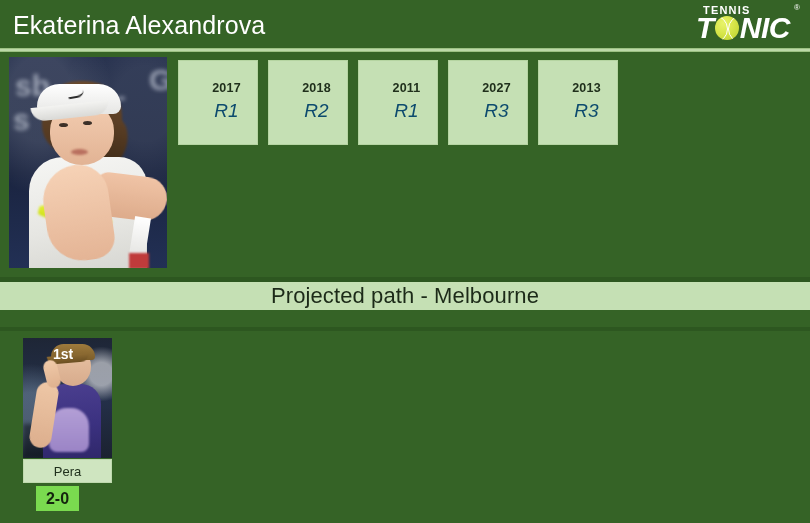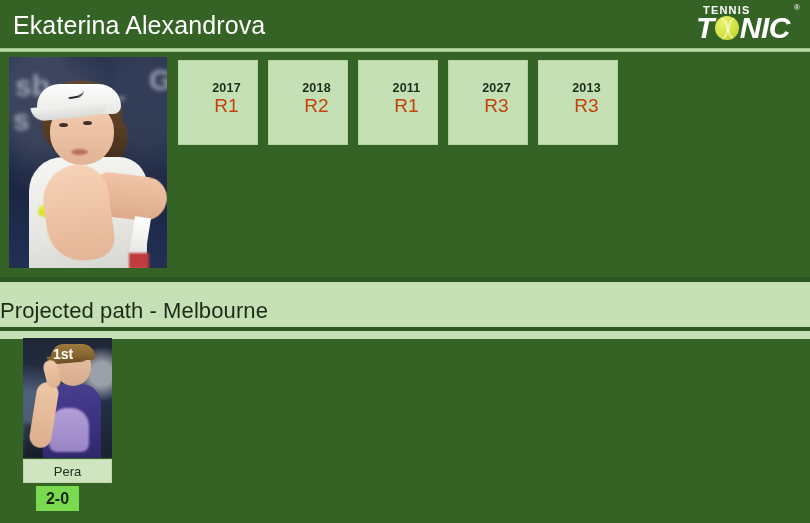--- a/index.html
+++ b/index.html
@@ -239,37 +239,40 @@
     padding-top:20px;
     padding-left:17px;
   }
   .year-label {
     font-size:12.5px;
     font-weight:bold;
     color:#20301c;
     letter-spacing:0.2px;
   }
   .year-round {
+    margin-top:5px;
     font-size:19px;
     font-weight:400;
-    color:#c2410c;
+    color:#0c4a6e;
+    font-style:italic;
   }
 
   
   .banner-top-strip {
     position:absolute;
     left:0; top:277px; width:810px; height:5px;
     background:#2d5720;
   }
   .banner {
     position:absolute;
-    left:0; top:282px; width:810px; height:57px;
+    left:0; top:282px; width:810px; height:28px;
     background:#c5e0b4;
     display:flex;
     align-items:center;
+    justify-content:center;
   }
   .banner-title {
     font-size:22px;
     font-weight:400;
     color:#1c2a18;
     letter-spacing:0.1px;
   }
   .banner-bot-strip {
     position:absolute;
     left:0; top:327px; width:810px; height:4px;

